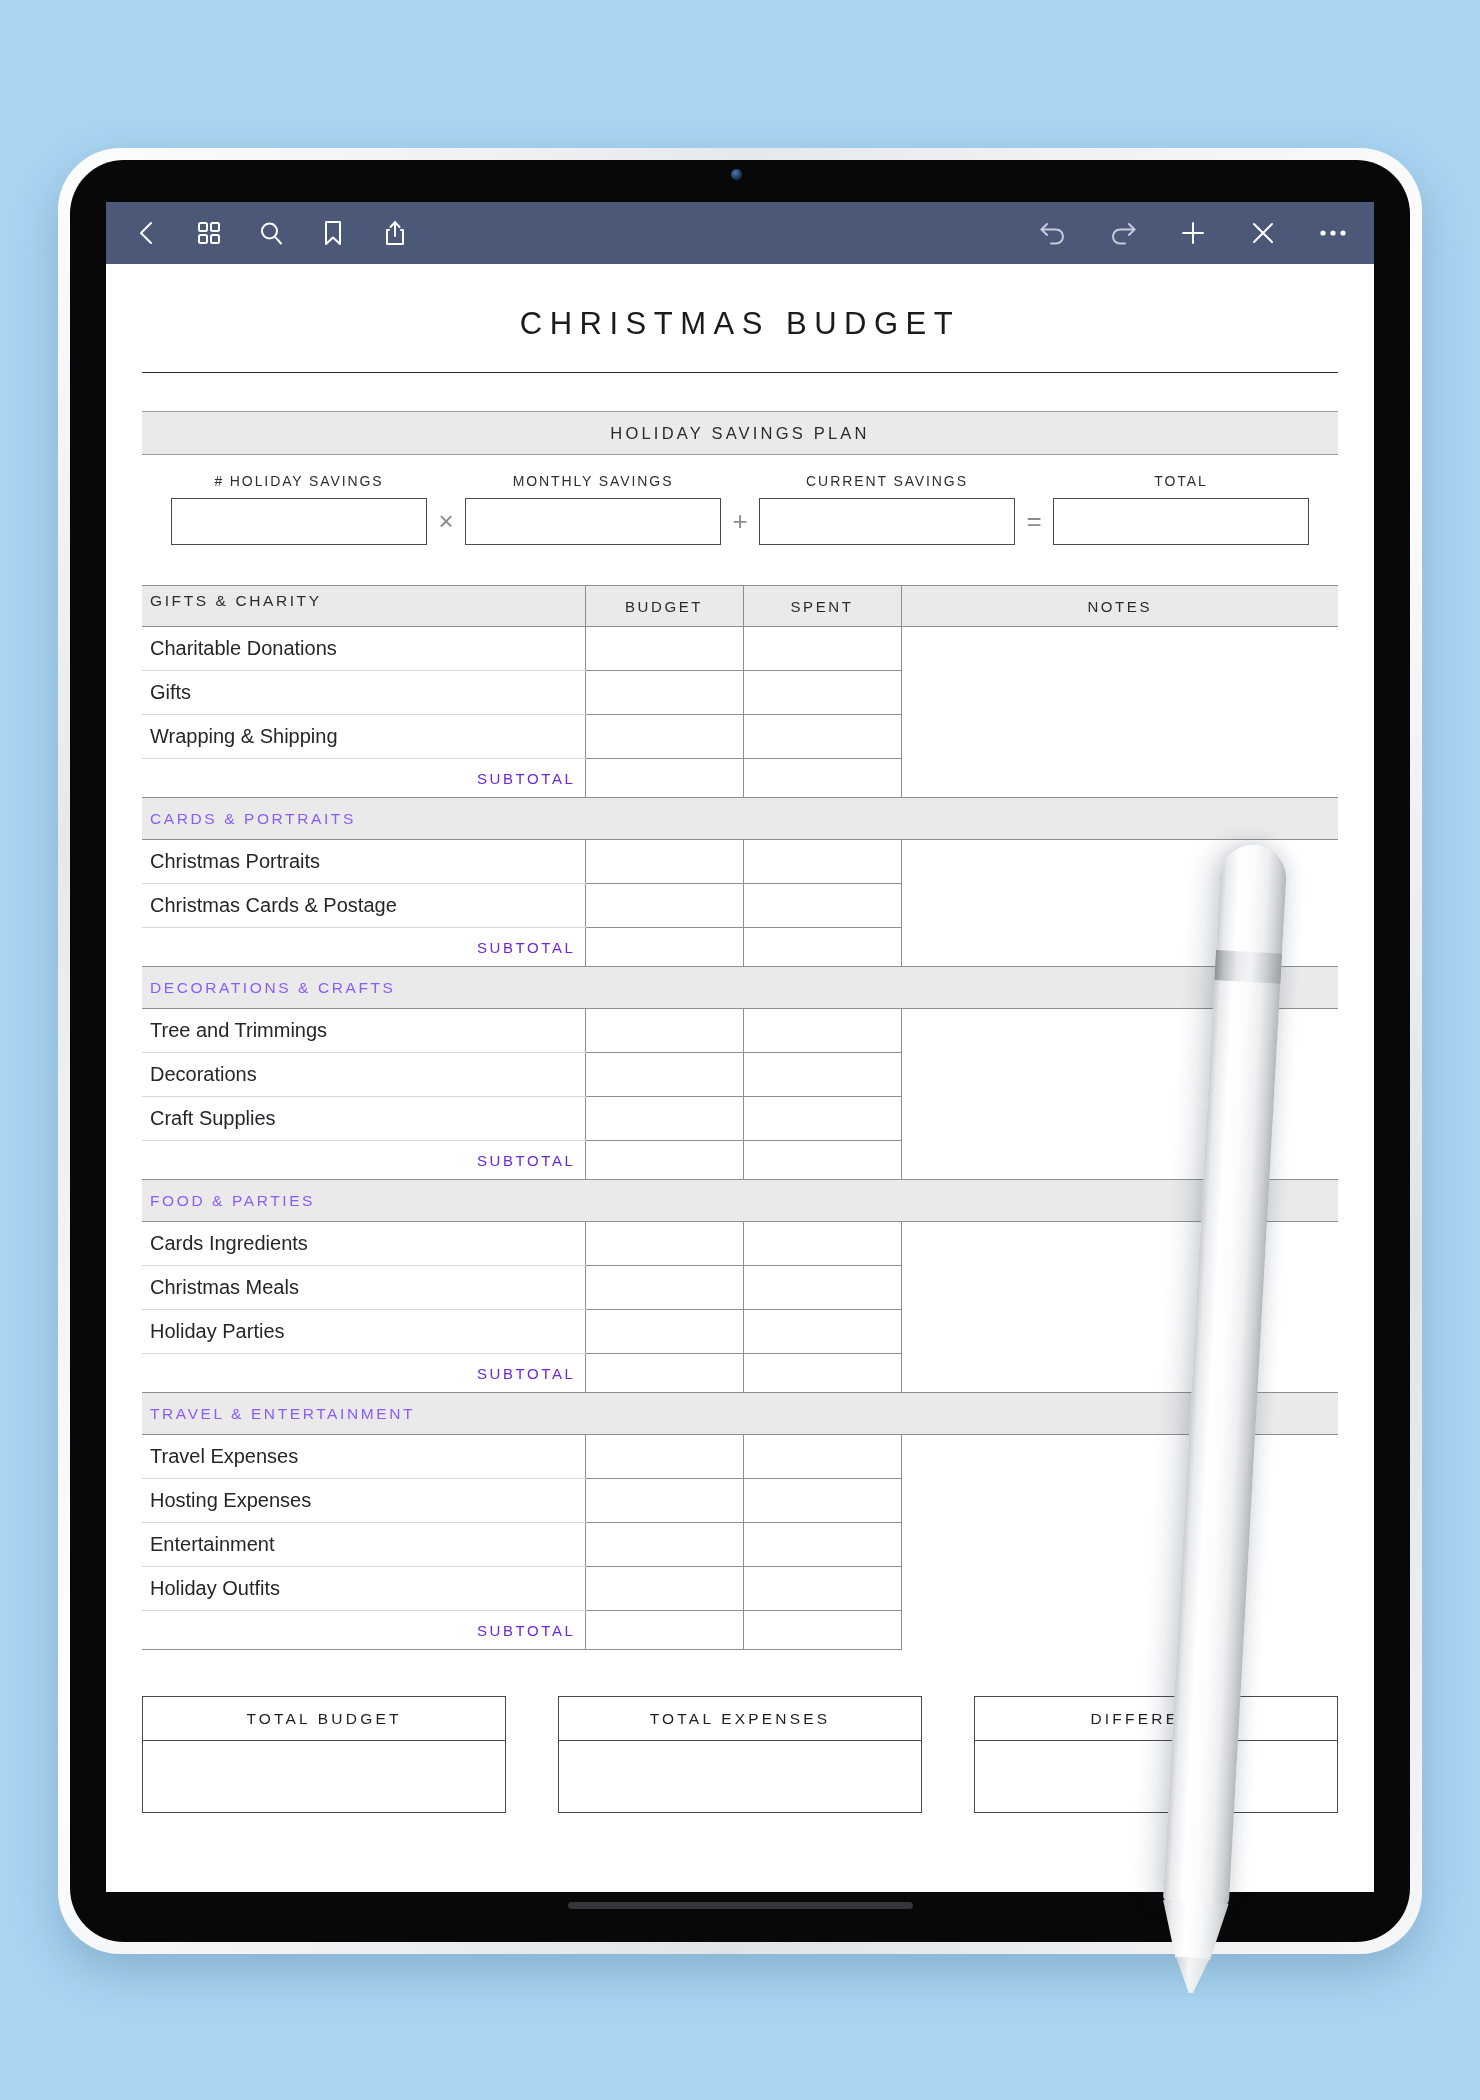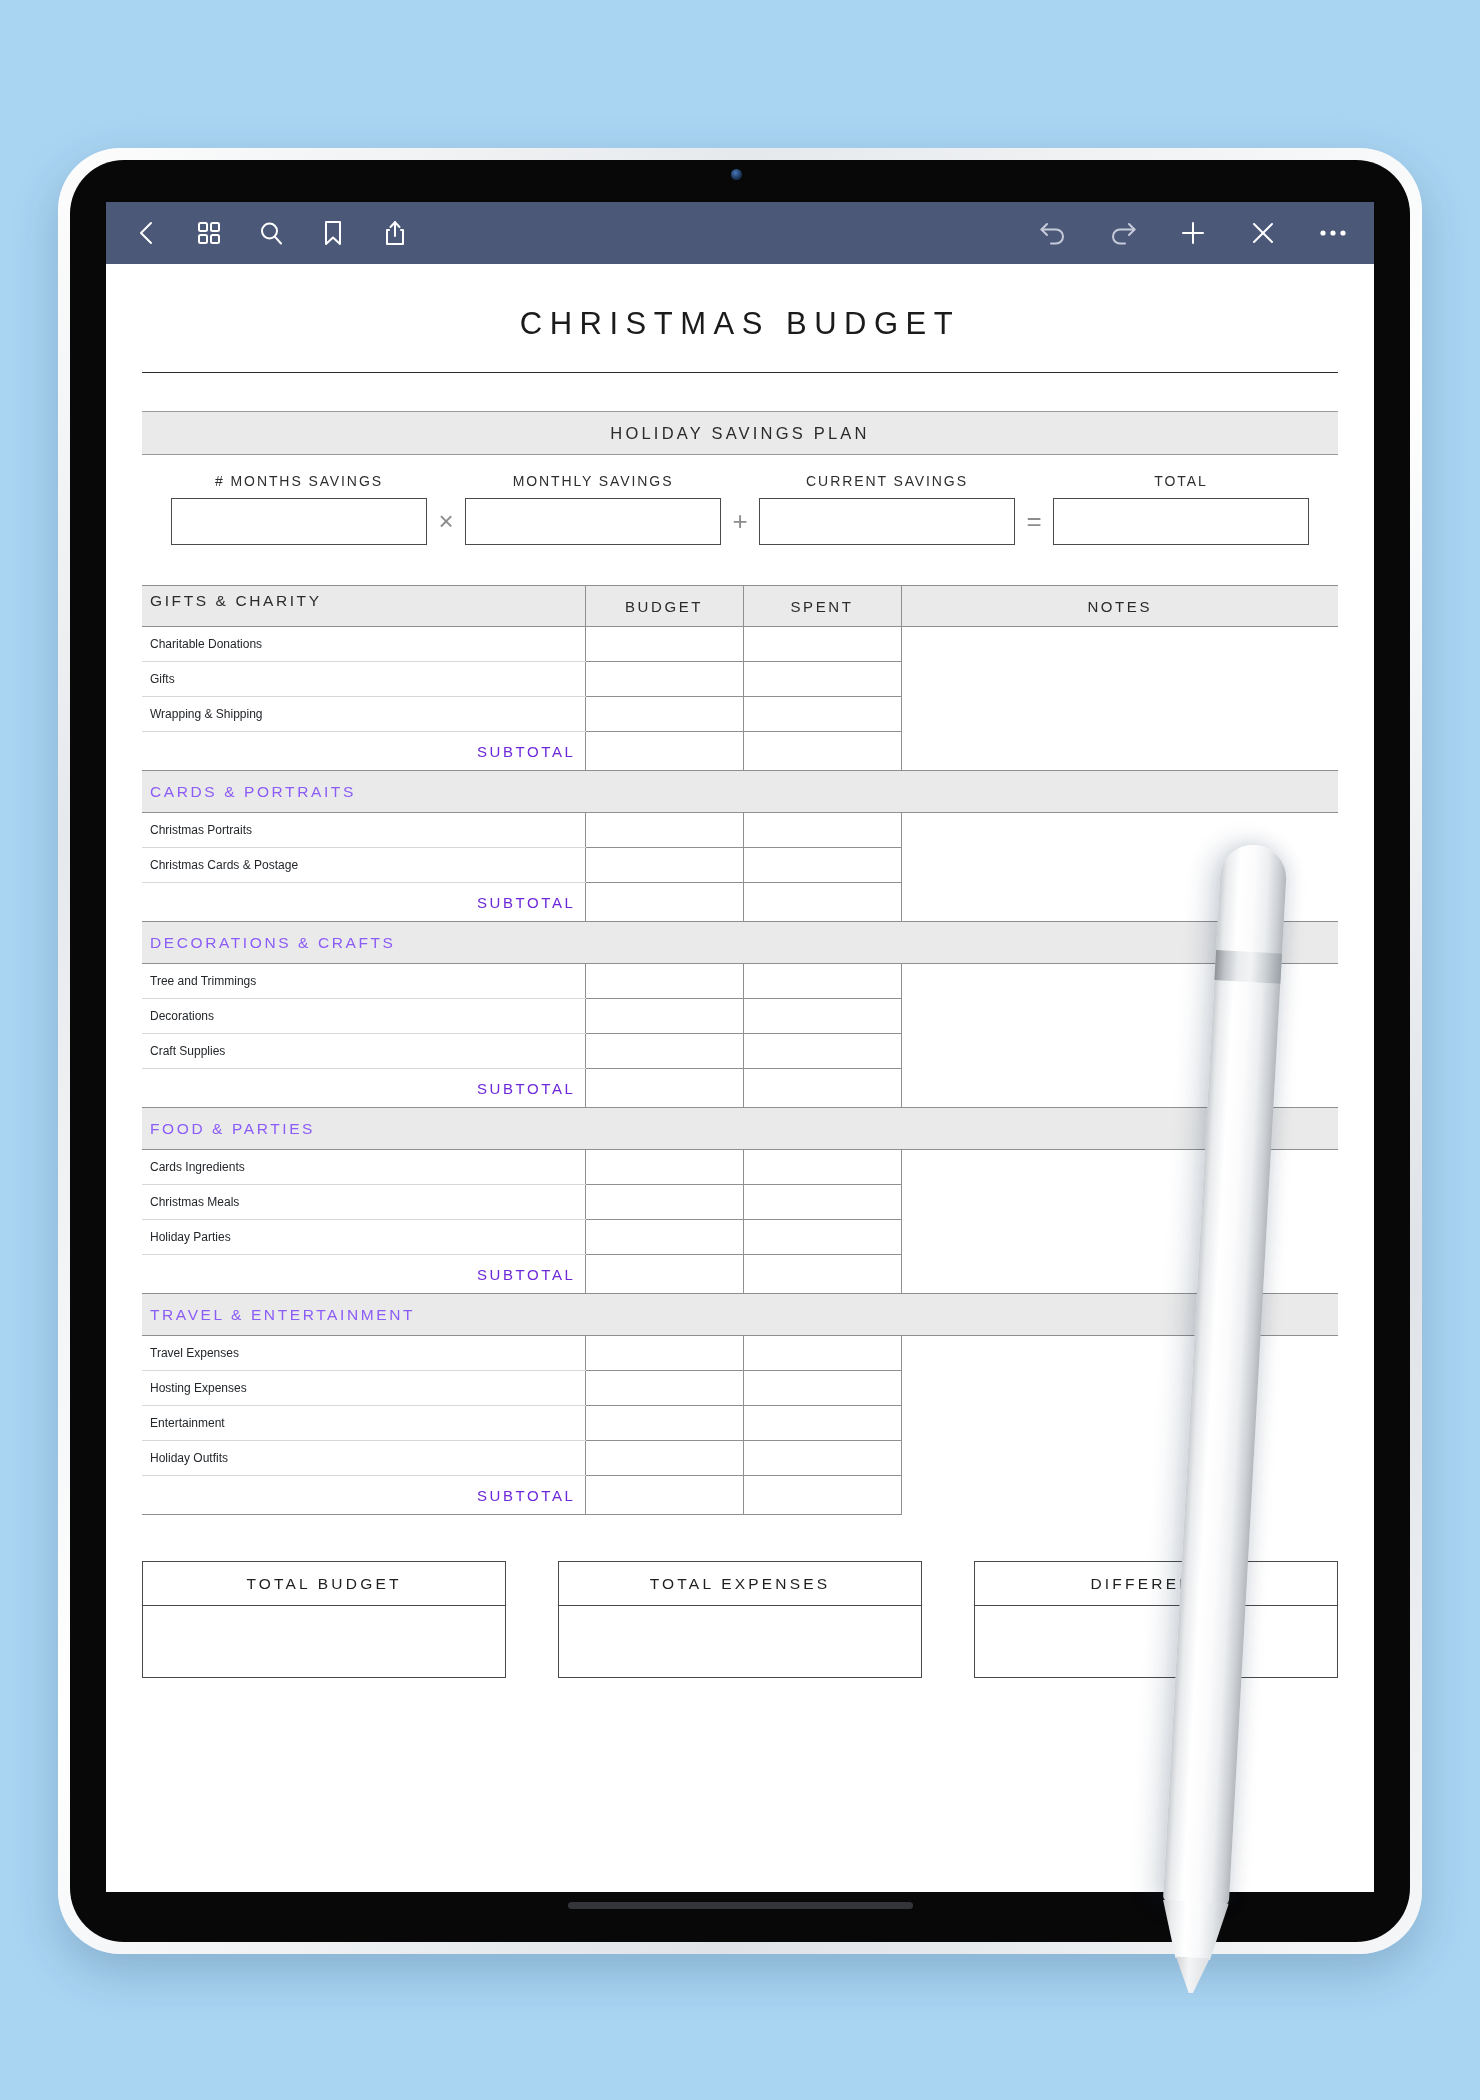--- a/index.html
+++ b/index.html
@@ -177,21 +177,21 @@
     padding: 12px 0 11px 8px;
     font-size: 15.5px;
     letter-spacing: 2.6px;
     color: #8b5cf6;
   }
 
   .item-row td.cell-name {
     border-bottom: 1px solid #d8d8d8;
     border-right: 1px solid #8f8f8f;
     padding: 10px 0 10px 8px;
-    font-size: 12px;
+    font-size: 20px;
     color: #23272b;
     height: 33px;
   }
   .item-row td.cell-in {
     border-bottom: 1px solid #8f8f8f;
     border-right: 1px solid #8f8f8f;
     height: 33px;
   }
   .item-row td.cell-notes {
     border-right: none;
@@ -375,21 +375,21 @@
     </div>
 
     <div class="page">
 
       <div class="doc-title">CHRISTMAS BUDGET</div>
       <div class="title-rule"></div>
 
       <div class="savings-head">HOLIDAY SAVINGS PLAN</div>
 
       <div class="savings-grid">
-        <div class="sav-label"># MONTHS SAVINGS</div>
+        <div class="sav-label"># HOLIDAY SAVINGS</div>
         <div class="sav-spacer"></div>
         <div class="sav-label">MONTHLY SAVINGS</div>
         <div class="sav-spacer"></div>
         <div class="sav-label">CURRENT SAVINGS</div>
         <div class="sav-spacer"></div>
         <div class="sav-label">TOTAL</div>
 
         <div class="sav-box"></div>
         <div class="sav-op">×</div>
         <div class="sav-box"></div>

